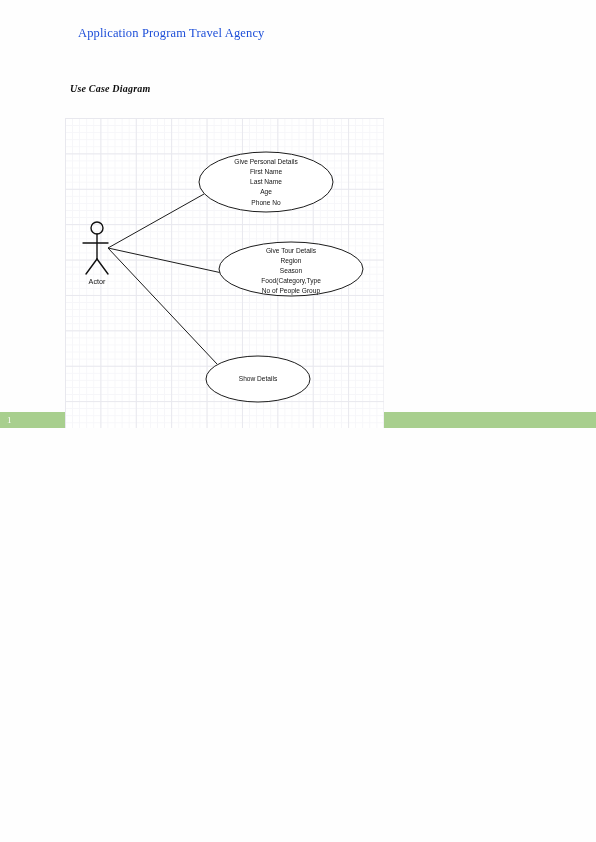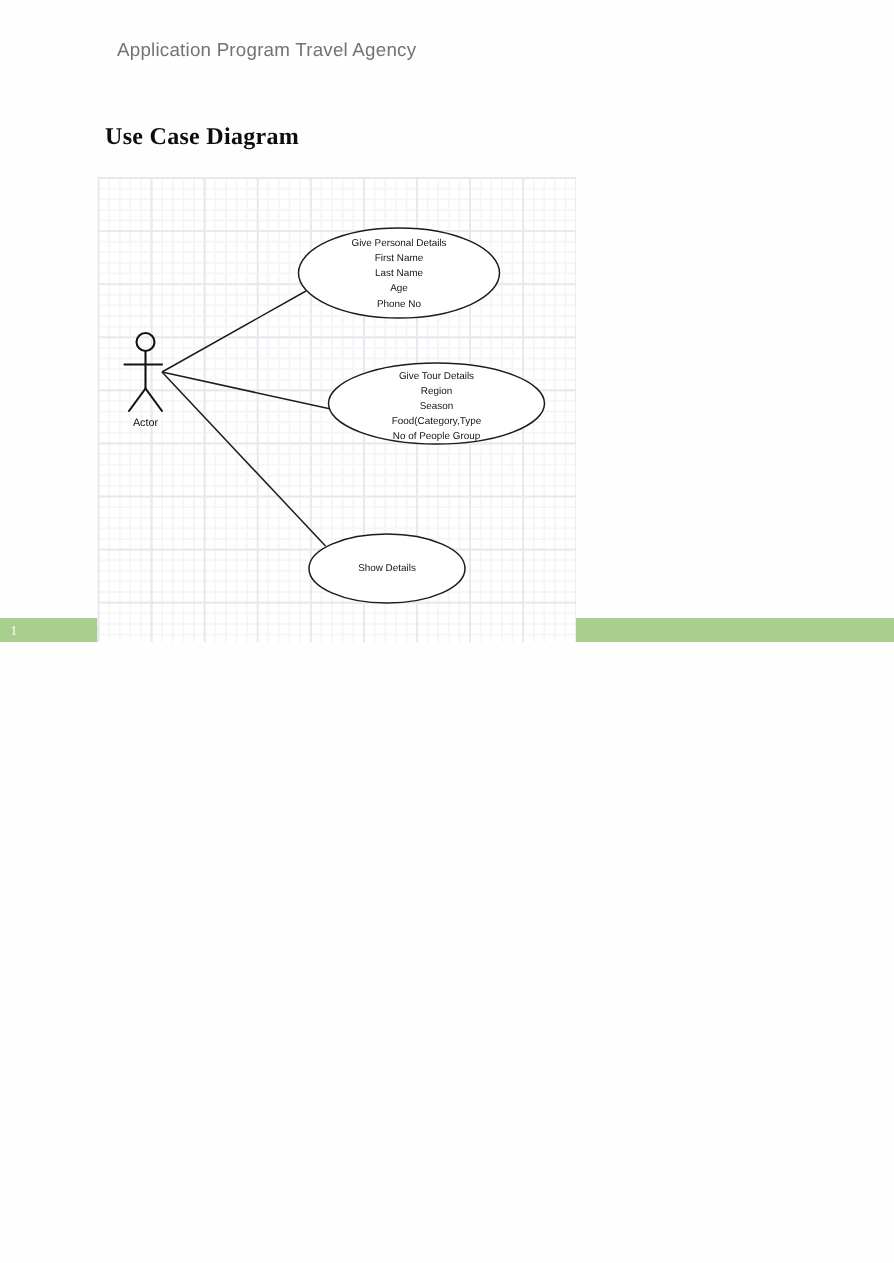--- a/index.html
+++ b/index.html
@@ -14,38 +14,39 @@
     overflow: hidden;
     font-family: "Liberation Serif", serif;
     background: #fefefe;
   }
 
   
   .doc-header {
     position: absolute;
     left: 78px;
     top: 26px;
-    font-family: Liberation Sans, sans-serif;
+    font-family: Liberation Serif, serif;
     font-size: 12.5px;
-    color: #737373;
+    color: #1d4ed8;
     letter-spacing: 0.15px;
     white-space: nowrap;
   }
 
   
   .section-heading {
     position: absolute;
     left: 70px;
     top: 83px;
     font-family: "Liberation Serif", serif;
-    font-size: 16px;
+    font-size: 10px;
     font-weight: bold;
     color: #0d0d0d;
     letter-spacing: 0.2px;
     white-space: nowrap;
+    font-style: italic;
   }
 
   
   .diagram-canvas {
     position: absolute;
     left: 65px;
     top: 118px;
     width: 319px;
     height: 310px;
     background-color: #ffffff;

